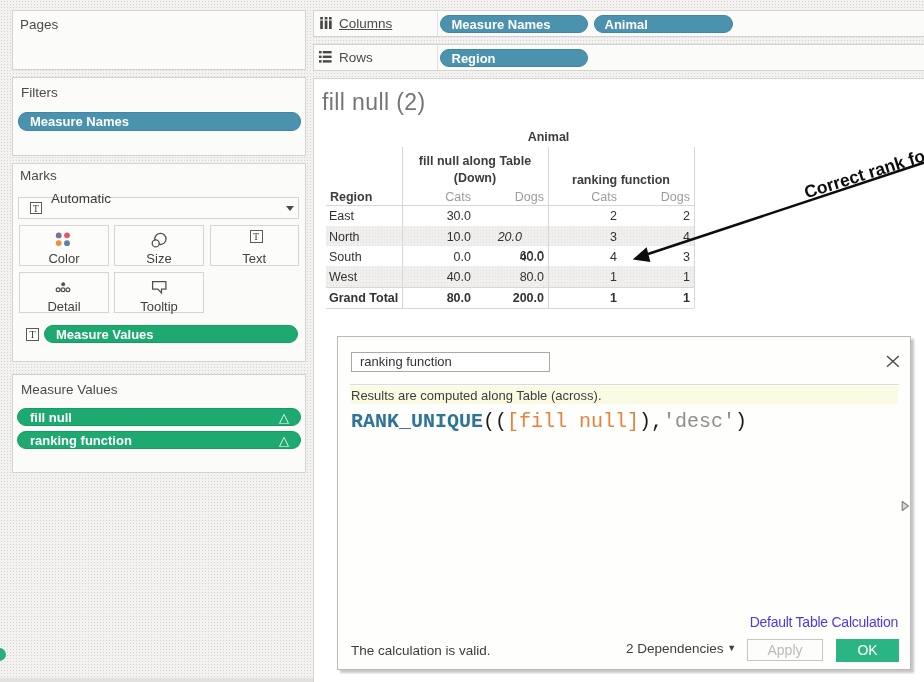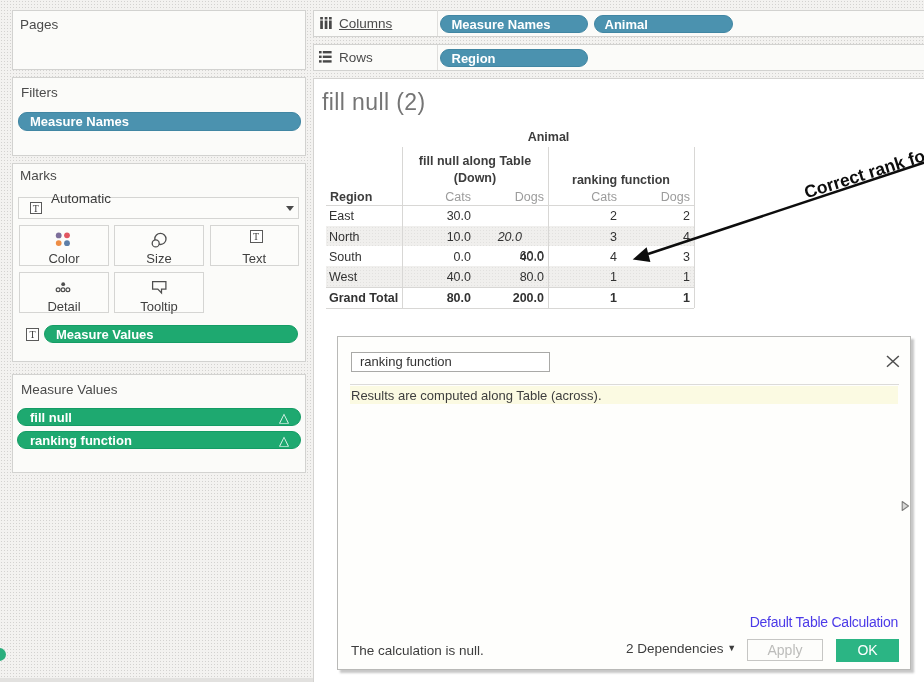--- a/index.html
+++ b/index.html
@@ -184,25 +184,26 @@
   <div style="position:absolute;left:337px;top:336px;width:574px;height:334px;background:#fefefc;border:1px solid #b9b9b7;box-sizing:border-box;box-shadow:3px 3px 2px rgba(130,130,130,0.45);"></div>
   <div style="position:absolute;left:351px;top:352px;width:199px;height:20px;border:1px solid #a9a9a7;box-sizing:border-box;background:#fff;font-size:13px;color:#333;line-height:18px;padding-left:8px;">ranking function</div>
   <svg style="position:absolute;left:886px;top:355px;" width="14" height="13" viewBox="0 0 14 13">
     <line x1="1" y1="1" x2="12.8" y2="11.8" stroke="#4e4e4e" stroke-width="1.5"></line>
     <line x1="12.8" y1="1" x2="1" y2="11.8" stroke="#4e4e4e" stroke-width="1.5"></line>
   </svg>
   <div class="gline" style="left:350px;top:384px;width:549px;height:1px;background:#dcdbd9;"></div>
   <div style="position:absolute;left:350px;top:386px;width:548px;height:18px;background:#fbfae2;"></div>
   <div style="position:absolute;left:351px;top:388px;font-size:13px;color:#3d3d3d;">Results are computed along Table (across).</div>
 
+  <div style="position:absolute;left:351px;top:410px;font-family:'Liberation Mono',monospace;font-size:20px;color:#1a1a1a;white-space:pre;"><span style="color:#2e7499;font-weight:bold;">RANK_UNIQUE</span>((<span style="color:#e8813c;">[fill null]</span>),<span style="color:#8e8e8e;">'desc'</span>)</div>
 
   <svg style="position:absolute;left:901px;top:500px;" width="9" height="12" viewBox="0 0 9 12">
     <path d="M1.2 1.5 L7.5 6 L1.2 10.5 Z" fill="#d8d8d6" stroke="#7e7e7c" stroke-width="1.1" stroke-linejoin="round"></path>
   </svg>
 
   <div style="position:absolute;left:648px;top:613.5px;width:250px;text-align:right;font-size:14px;letter-spacing:-0.25px;color:#4b3ae8;white-space:nowrap;">Default Table Calculation</div>
 
-  <div style="position:absolute;left:351px;top:642.5px;font-size:13.5px;color:#3d3d3d;">The calculation is null.</div>
+  <div style="position:absolute;left:351px;top:642.5px;font-size:13.5px;color:#3d3d3d;">The calculation is valid.</div>
   <div style="position:absolute;left:626px;top:641px;font-size:13.5px;color:#3d3d3d;">2 Dependencies <span style="display:inline-block;font-size:9px;vertical-align:2px;">▼</span></div>
   <div style="position:absolute;left:747px;top:639px;width:76px;height:22px;border:1px solid #c6c6c4;box-sizing:border-box;background:#fdfdfb;text-align:center;line-height:20px;font-size:14px;color:#bcbcba;">Apply</div>
   <div style="position:absolute;left:836px;top:639px;width:63px;height:23px;background:#2bb584;text-align:center;line-height:23px;font-size:14px;color:#fff;">OK</div>
 
 </div>
 
 </body></html>

